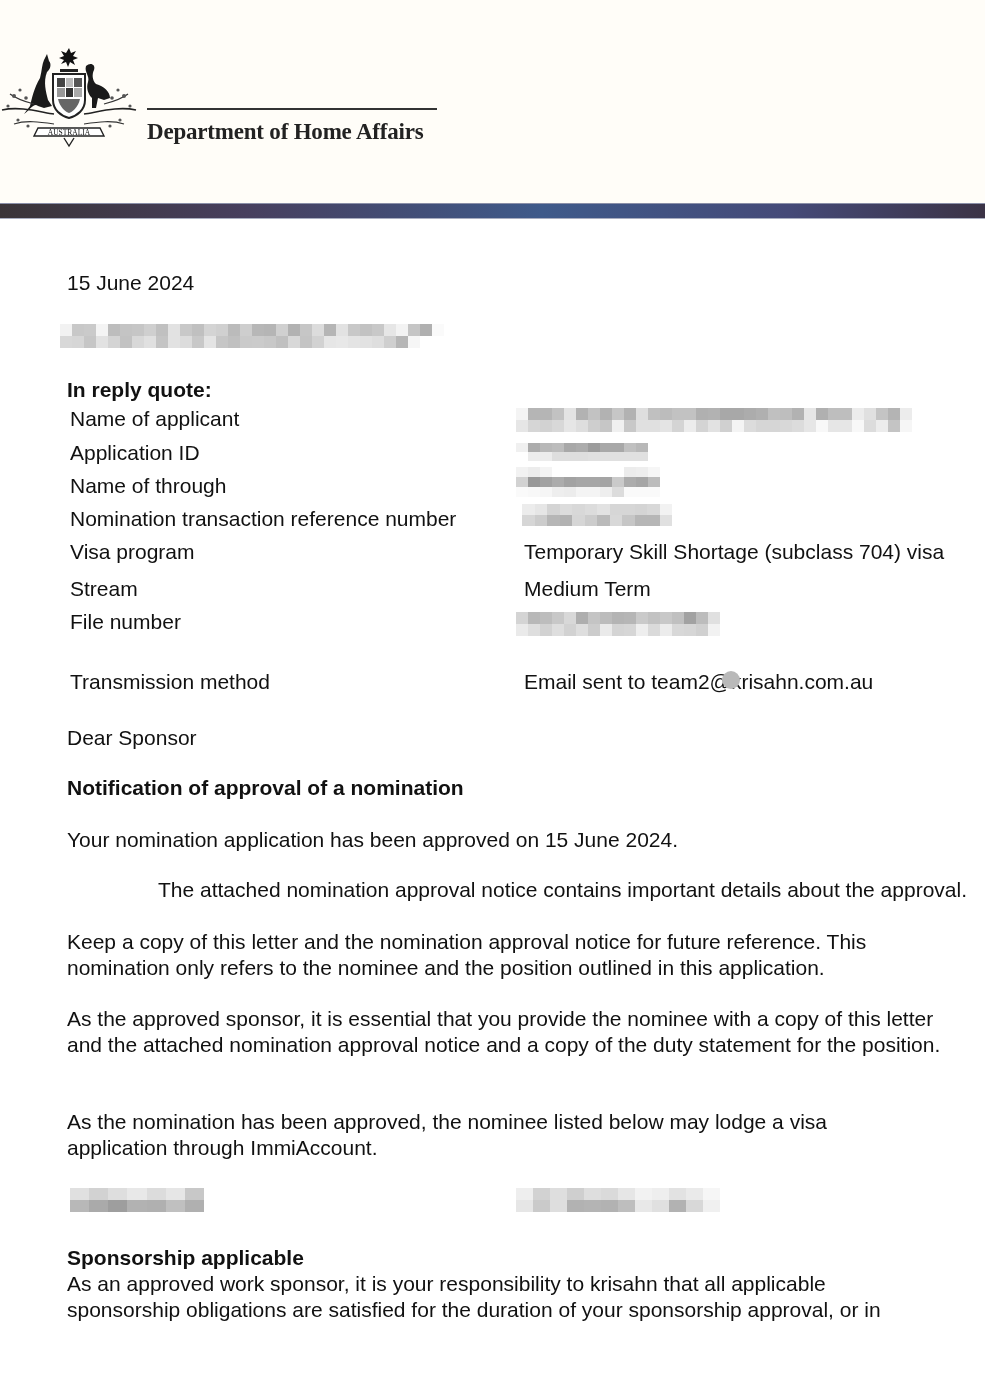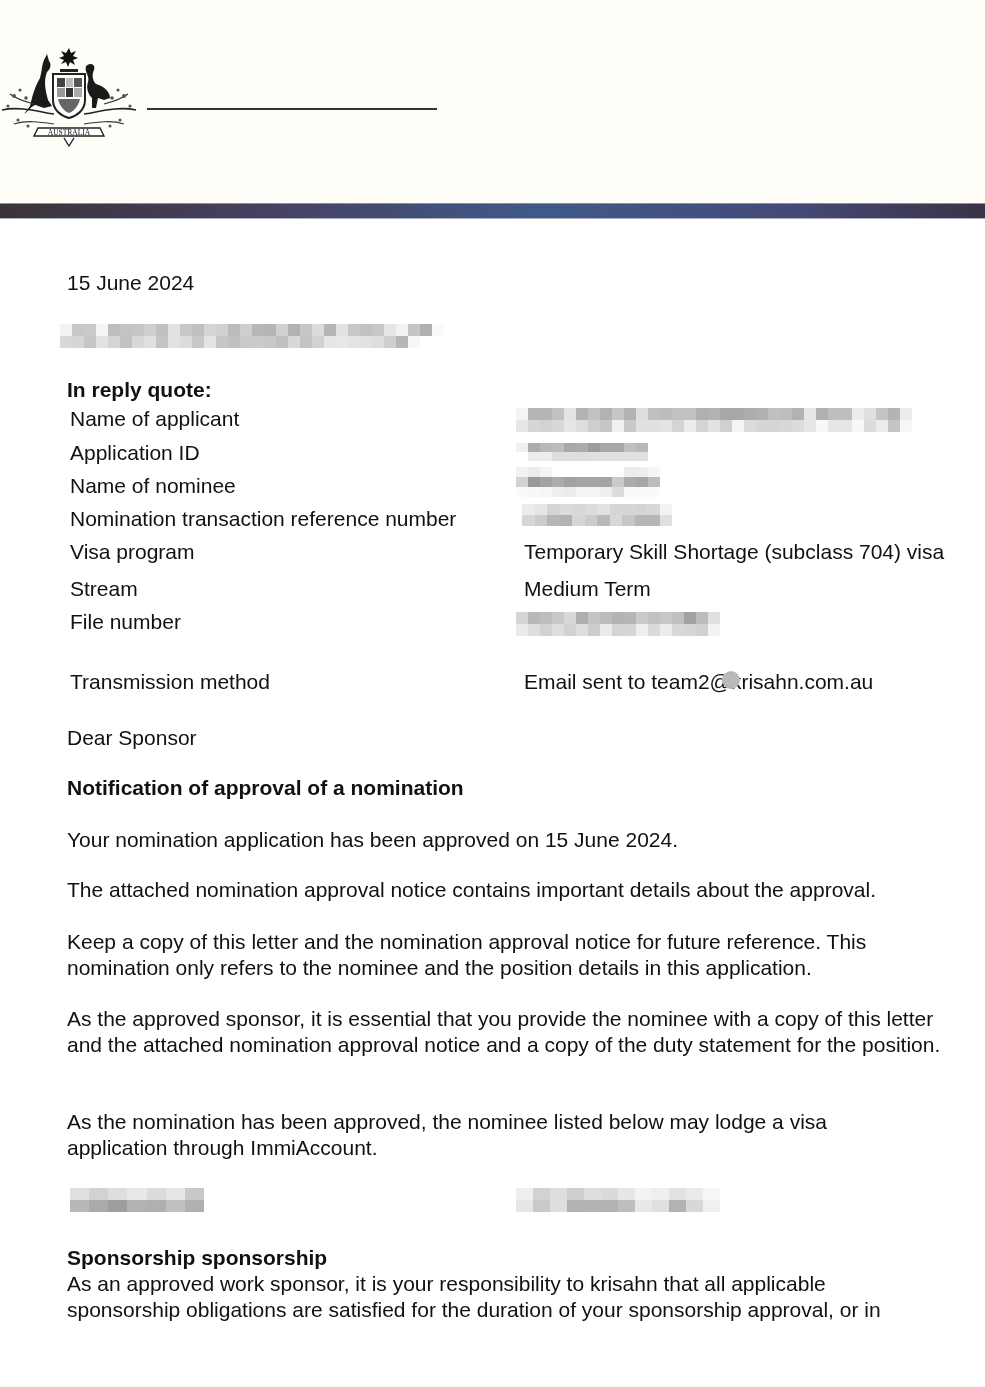--- a/index.html
+++ b/index.html
@@ -81,20 +81,21 @@
         <circle cx="28" cy="82" r="1.6"></circle>
         <circle cx="120" cy="76" r="1.6"></circle>
         <circle cx="110" cy="82" r="1.6"></circle>
     </g>
 
     <path d="M38,84 L100,84 L104,92 L34,92 Z" fill="#fff" stroke="#222" stroke-width="1.4"></path>
     <text x="69" y="91" font-size="7.5" text-anchor="middle" font-family="Liberation Serif, serif" fill="#111">AUSTRALIA</text>
     <path d="M64,94 L69,102 L74,94" stroke="#222" stroke-width="1.4" fill="none"></path>
   </svg>
   <div class="gov-rule"></div>
+  <div class="dept-title">Department of Home Affairs</div>
 </div>
 <div class="band"></div>
 
 <div class="t" style="left:67px;top:270px;">15 June 2024</div>
 <div class="pix" id="r-address" style="left: 60px; top: 324px; width: 396px; height: 24px; grid-template-columns: repeat(33, 1fr); grid-template-rows: repeat(2, 1fr);">
     <span style="background: rgb(242, 242, 242);"></span>
     <span style="background: rgb(200, 200, 200);"></span>
     <span style="background: rgb(202, 202, 202);"></span>
     <span style="background: rgb(244, 244, 244);"></span>
     <span style="background: rgb(189, 189, 189);"></span>
@@ -252,21 +253,21 @@
     <span style="background: rgb(222, 222, 222);"></span>
     <span style="background: rgb(222, 222, 222);"></span>
     <span style="background: rgb(222, 222, 222);"></span>
     <span style="background: rgb(224, 224, 224);"></span>
     <span style="background: rgb(224, 224, 224);"></span>
     <span style="background: rgb(224, 224, 224);"></span>
     <span style="background: rgb(224, 224, 224);"></span>
     <span style="background: rgb(224, 224, 224);"></span>
   </div>
 
-<div class="t" style="left:70px;top:473px;">Name of nominee</div>
+<div class="t" style="left:70px;top:473px;">Name of through</div>
 <div class="pix" id="r-nominee" style="left: 516px; top: 467px; width: 144px; height: 30px; grid-template-columns: repeat(12, 1fr); grid-template-rows: repeat(3, 1fr);">
     <span style="background: rgb(242, 242, 242);"></span>
     <span style="background: rgb(236, 236, 236);"></span>
     <span style="background: rgb(244, 244, 244);"></span>
     <span style="background: rgb(255, 255, 255);"></span>
     <span style="background: rgb(255, 255, 255);"></span>
     <span style="background: rgb(255, 255, 255);"></span>
     <span style="background: rgb(255, 255, 255);"></span>
     <span style="background: rgb(255, 255, 255);"></span>
     <span style="background: rgb(255, 255, 255);"></span>
@@ -372,22 +373,22 @@
   </div>
 
 <div class="t" style="left:70px;top:669px;">Transmission method</div>
 <div class="t" style="left:524px;top:669px;">Email sent to team2@krisahn.com.au</div>
 <div class="email-blob" style="left:722px;top:671px;"></div>
 
 <div class="t" style="left:67px;top:725px;">Dear Sponsor</div>
 <div class="t b" style="left:67px;top:775px;">Notification of approval of a nomination</div>
 
 <div class="para" style="top:827px;">Your nomination application has been approved on 15 June 2024.</div>
-<div class="para" style="top:877px;">The attached nomination approval notice contains important details about the approval.</div>
-<div class="para" style="top:929px;width:860px;">Keep a copy of this letter and the nomination approval notice for future reference. This nomination only refers to the nominee and the position details in this application.</div>
+<div class="para" style="top:877px;text-align:right;">The attached nomination approval notice contains important details about the approval.</div>
+<div class="para" style="top:929px;width:860px;">Keep a copy of this letter and the nomination approval notice for future reference. This nomination only refers to the nominee and the position outlined in this application.</div>
 <div class="para" style="top:1006px;width:890px;">As the approved sponsor, it is essential that you provide the nominee with a copy of this letter and the attached nomination approval notice and a copy of the duty statement for the position.</div>
 <div class="para" style="top:1109px;width:830px;">As the nomination has been approved, the nominee listed below may lodge a visa application through ImmiAccount.</div>
 
 <div class="pix" id="r-nominee-name" style="left: 70px; top: 1188px; width: 134px; height: 24px; grid-template-columns: repeat(7, 1fr); grid-template-rows: repeat(2, 1fr);">
     <span style="background: rgb(224, 224, 224);"></span>
     <span style="background: rgb(210, 210, 210);"></span>
     <span style="background: rgb(222, 222, 222);"></span>
     <span style="background: rgb(232, 232, 232);"></span>
     <span style="background: rgb(220, 220, 220);"></span>
     <span style="background: rgb(230, 230, 230);"></span>
@@ -420,14 +421,14 @@
     <span style="background: rgb(180, 180, 180);"></span>
     <span style="background: rgb(178, 178, 178);"></span>
     <span style="background: rgb(190, 190, 190);"></span>
     <span style="background: rgb(232, 232, 232);"></span>
     <span style="background: rgb(224, 224, 224);"></span>
     <span style="background: rgb(178, 178, 178);"></span>
     <span style="background: rgb(216, 216, 216);"></span>
     <span style="background: rgb(240, 240, 240);"></span>
   </div>
 
-<div class="t b" style="left:67px;top:1245px;">Sponsorship sponsorship</div>
+<div class="t b" style="left:67px;top:1245px;">Sponsorship applicable</div>
 <div class="para" style="top:1271px;width:870px;">As an approved work sponsor, it is your responsibility to krisahn that all applicable sponsorship obligations are satisfied for the duration of your sponsorship approval, or in</div>
 
 </body></html>

